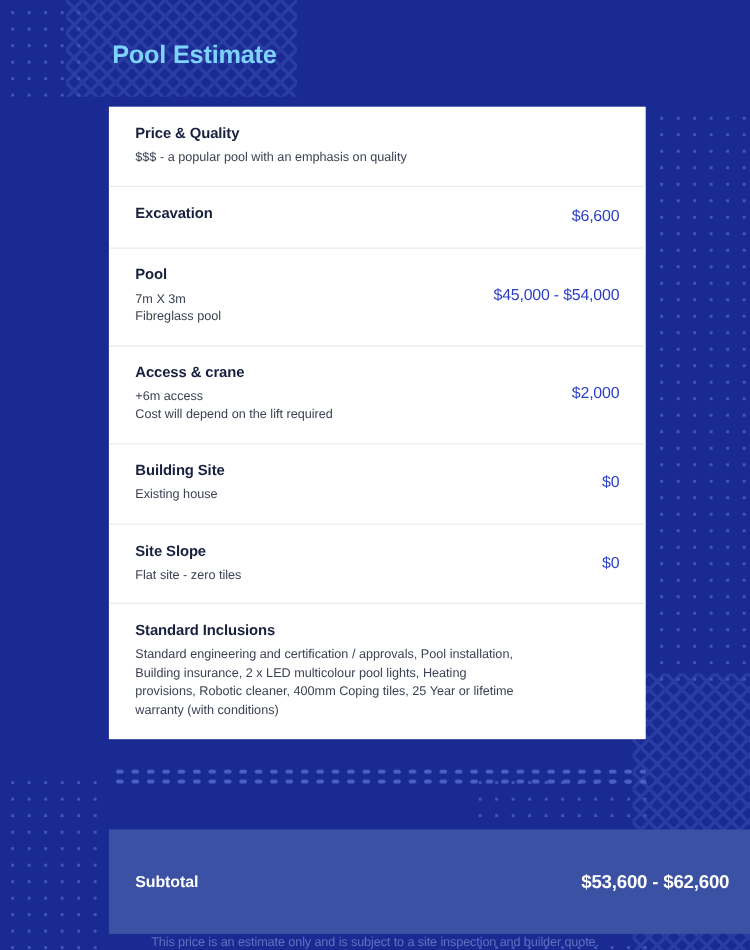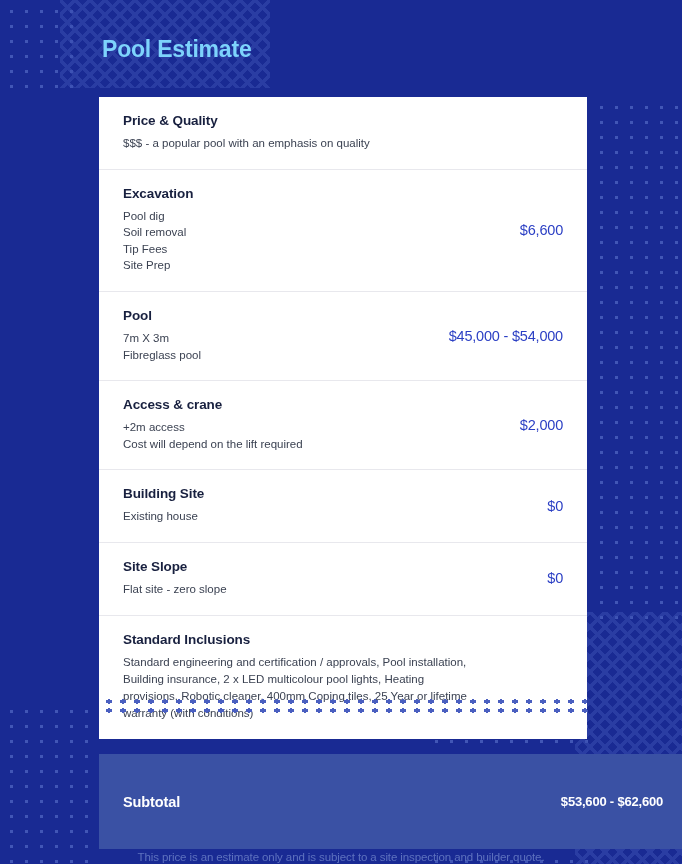--- a/index.html
+++ b/index.html
@@ -80,21 +80,21 @@
   }
 
   
   #subtotal-bar{
     position:absolute;left:99px;top:754px;width:588px;height:95px;
     background:#3a51a4;
     display:flex;align-items:center;justify-content:space-between;
     box-sizing:border-box;padding:0 24px;
   }
   #subtotal-label{color:#ffffff;font-size:14.5px;font-weight:bold;letter-spacing:-.1px;}
-  #subtotal-value{color:#ffffff;font-size:13px;font-weight:bold;letter-spacing:-.2px;}
+  #subtotal-value{color:#ffffff;font-size:17px;font-weight:bold;letter-spacing:-.2px;}
 
   
   #footer-note{
     position:absolute;left:0;top:818px;width:682px;text-align:center;
     color:#5e72bf;font-size:11.5px;letter-spacing:-.1px;margin-top:33px;
   }
 </style>
 </head>
 <body>
 
@@ -114,63 +114,57 @@
       <div class="row-left">
         <div class="row-title">Price &amp; Quality</div>
         <div class="row-lines">
           <div>$$$ - a popular pool with an emphasis on quality</div>
         </div>
       </div>
     </div>
     <div class="row">
       <div class="row-left">
         <div class="row-title">Excavation</div>
-        <div class="row-lines">
-          <div>Pool dig</div>
-          <div>Soil removal</div>
-          <div>Tip Fees</div>
-          <div>Site Prep</div>
-        </div>
       </div>
       <div class="row-price">$6,600</div>
     </div>
     <div class="row">
       <div class="row-left">
         <div class="row-title">Pool</div>
         <div class="row-lines">
           <div>7m X 3m</div>
           <div>Fibreglass pool</div>
         </div>
       </div>
       <div class="row-price">$45,000 - $54,000</div>
     </div>
     <div class="row">
       <div class="row-left">
         <div class="row-title">Access &amp; crane</div>
         <div class="row-lines">
-          <div>+2m access</div>
+          <div>+6m access</div>
           <div>Cost will depend on the lift required</div>
         </div>
       </div>
       <div class="row-price">$2,000</div>
     </div>
     <div class="row">
       <div class="row-left">
         <div class="row-title">Building Site</div>
         <div class="row-lines">
           <div>Existing house</div>
         </div>
       </div>
       <div class="row-price">$0</div>
     </div>
     <div class="row">
       <div class="row-left">
         <div class="row-title">Site Slope</div>
         <div class="row-lines">
-          <div>Flat site - zero slope</div>
+          <div>Flat site - zero tiles</div>
         </div>
       </div>
       <div class="row-price">$0</div>
     </div>
     <div class="row inclusions">
       <div class="row-left">
         <div class="row-title">Standard Inclusions</div>
         <div class="row-lines">
           <div>Standard engineering and certification / approvals, Pool installation, Building insurance, 2 x LED multicolour pool lights, Heating provisions, Robotic cleaner, 400mm Coping tiles, 25 Year or lifetime warranty (with conditions)</div>
         </div>

